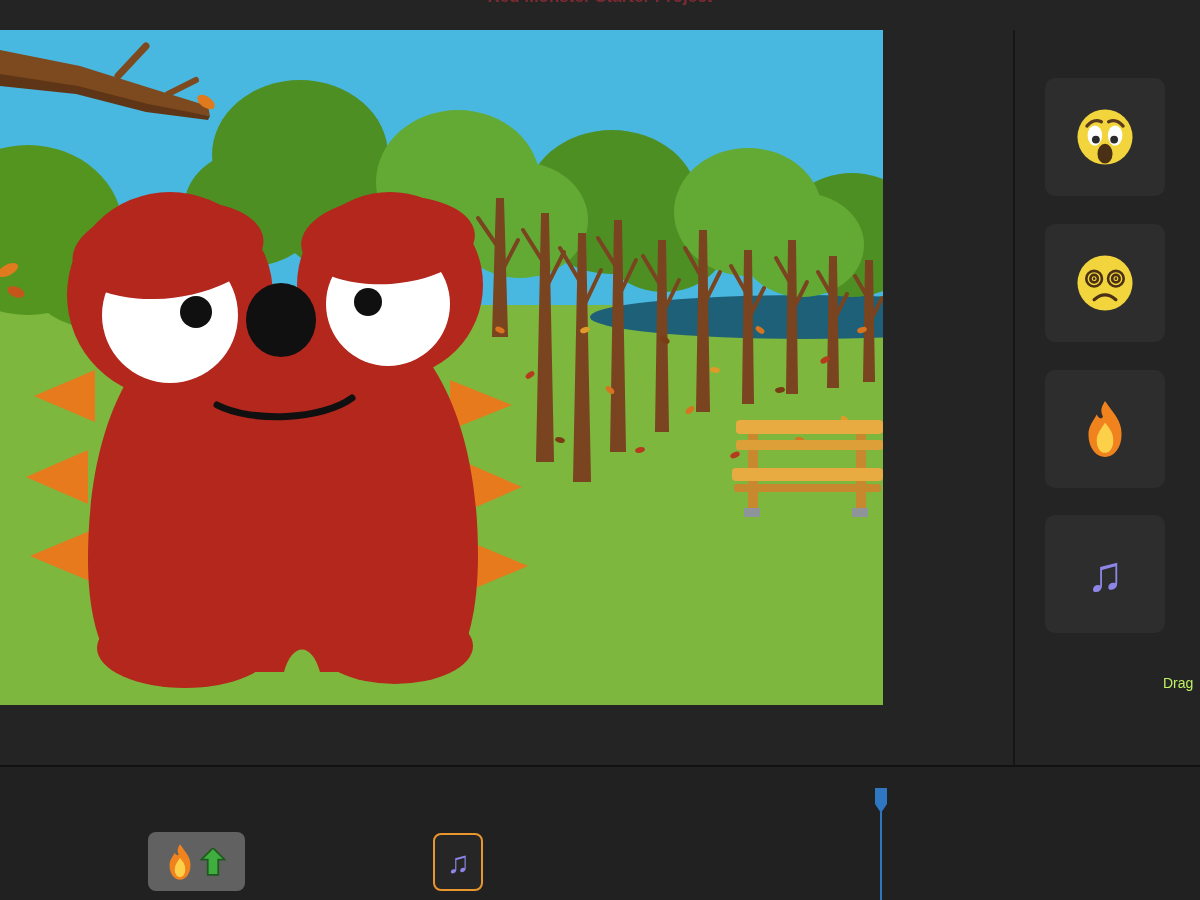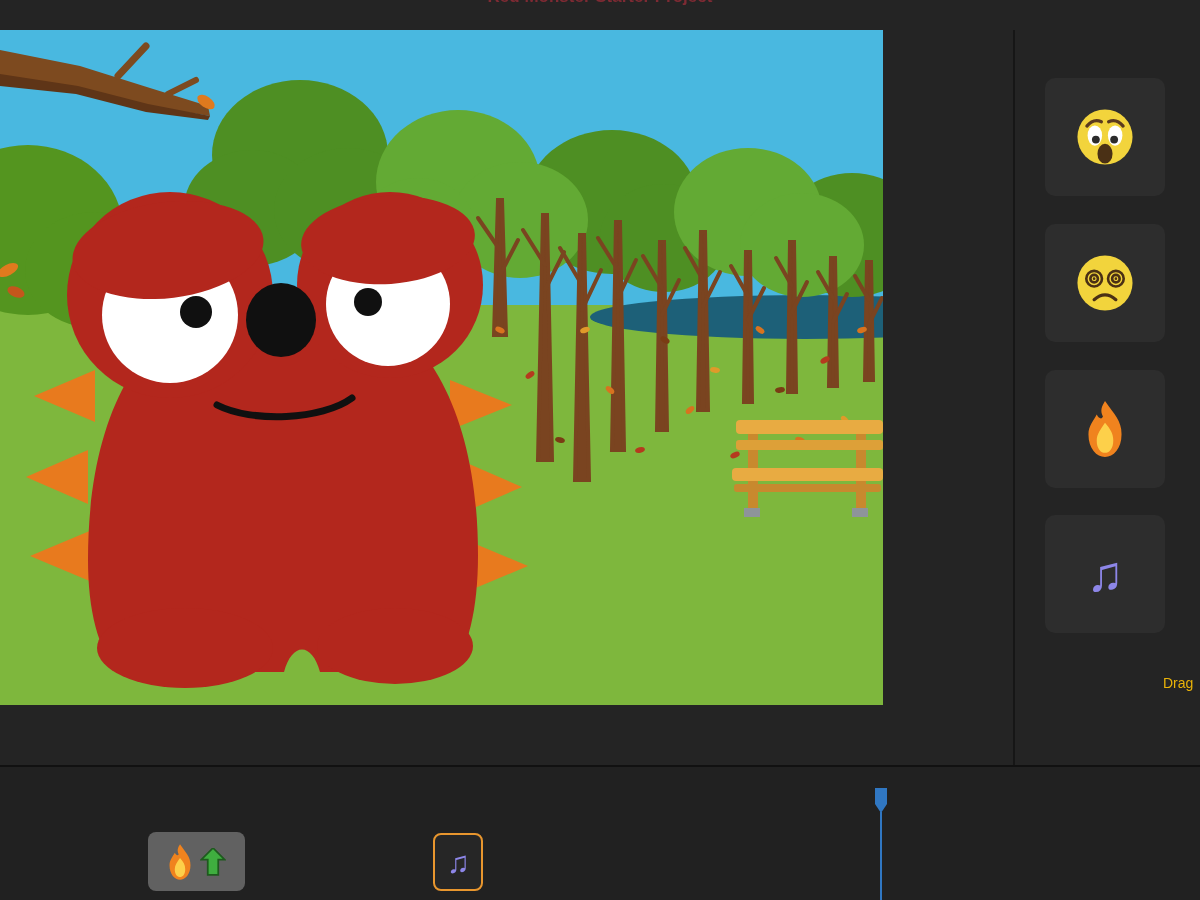--- a/index.html
+++ b/index.html
@@ -15,21 +15,21 @@
   .transport { position:absolute; left:0; top:705px; width:1013px; height:60px; }
 
   .vdivider { position:absolute; left:1013px; top:30px; width:2px; height:735px; background:#161616; }
 
   .panel { position:absolute; left:1015px; top:30px; width:185px; height:735px; }
   .trigger-tile { position:absolute; left:30px; width:120px; height:118px; background:#2D2D2D; border:none; border-radius:10px; cursor:pointer; display:flex; align-items:center; justify-content:center; padding:0; }
   .trigger-tile:nth-of-type(1) { top:48px; }
   .trigger-tile:nth-of-type(2) { top:194px; }
   .trigger-tile:nth-of-type(3) { top:340px; }
   .trigger-tile:nth-of-type(4) { top:485px; }
-  .hint { position:absolute; left:148px; top:645px; color:#eab308; font-size:14px; white-space:nowrap; }
+  .hint { position:absolute; left:148px; top:645px; color:#bef264; font-size:14px; white-space:nowrap; }
 
   .hdivider { position:absolute; left:0; top:765px; width:1200px; height:2px; background:#111; }
 
   .timeline { position:absolute; left:0; top:767px; width:1200px; height:133px; background:#212121; }
   .clip-a { position:absolute; left:148px; top:65px; width:97px; height:59px; background:#616161; border:none; border-radius:8px; cursor:pointer; display:flex; align-items:center; justify-content:center; gap:7px; padding:0; }
   .clip-b { position:absolute; left:433px; top:66px; width:50px; height:58px; background:#262626; border:2px solid #E8962E; border-radius:8px; cursor:pointer; display:flex; align-items:center; justify-content:center; padding:0; }
   .playhead { position:absolute; left:875px; top:21px; width:12px; height:112px; cursor:ew-resize; }
   .ph-line { position:absolute; left:5px; top:24px; width:2px; height:88px; background:#3077C2; }
 </style>
 </head>

